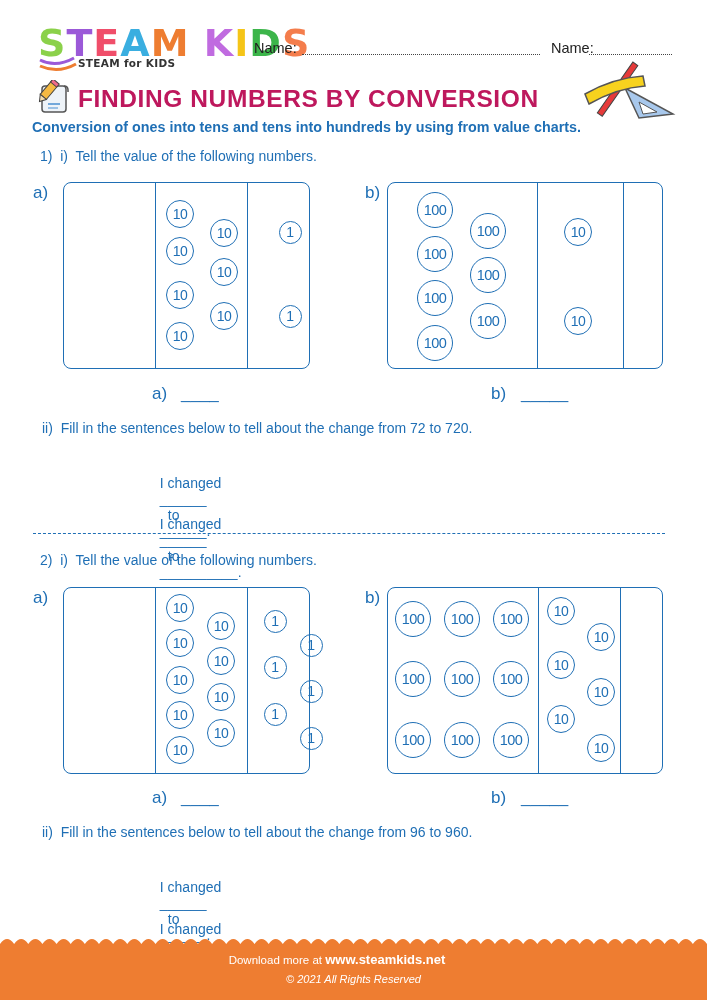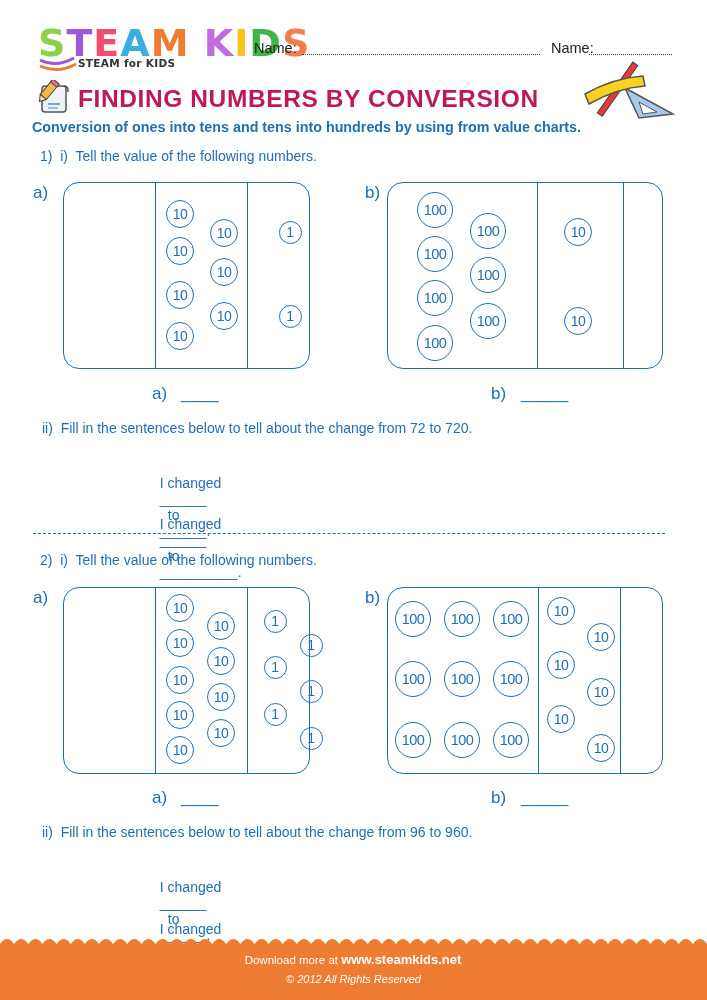--- a/index.html
+++ b/index.html
@@ -36,21 +36,21 @@
   .subtitle {
     left: 32px; top: 119px; font-size: 14.3px; font-weight: bold; color: #1f6fb5;
   }
   .q {
     font-size: 14px; color: #1f6fb5; white-space: pre;
   }
   .lbl { font-size: 17px; color: #1f6fb5; }
 
   
   .pv {
-    border: 1.5px solid #1f6fb5; border-radius: 16px; box-sizing: border-box;
+    border: 1.5px solid #1f6fb5; border-radius: 8px; box-sizing: border-box;
   }
   .col-line { position: absolute; top: 0; bottom: 0; width: 0; border-left: 1.5px solid #1f6fb5; }
   .coin {
     position: absolute; border: 1.3px solid #1f6fb5; border-radius: 50%;
     box-sizing: border-box; display: flex; align-items: center; justify-content: center;
     color: #1f6fb5; font-size: 14px; letter-spacing: -0.5px;
   }
   .c1 { width: 23px; height: 23px; }
   .c10 { width: 28px; height: 28px; }
   .c100 { width: 36px; height: 36px; font-size: 14.5px; }
@@ -58,21 +58,21 @@
   .divider {
     left: 33px; top: 533px; width: 632px; border-bottom: 1px dashed #1f6fb5;
   }
 
   
   .footer {
     left: 0; top: 944px; width: 707px; height: 56px; background: #ee7d31;
   }
   .scallop { left: 0; top: 936px; width: 707px; height: 12px; }
   .footer-line1 {
-    left: 16px; width: 674px; top: 952px; text-align: center; font-size: 11.5px; color: #fff;
+    left: 0; width: 674px; top: 952px; text-align: center; font-size: 11.5px; color: #fff;
   }
   .footer-line1 b { font-size: 13px; }
   .footer-line2 {
     left: 0; width: 707px; top: 973px; text-align: center; font-size: 11px; color: #fff; font-style: italic;
   }
 </style>
 </head>
 <body>
 
 <div class="abs logo-text" id="logo"><span style="color: rgb(139, 209, 74);">S</span><span style="color: rgb(155, 89, 216);">T</span><span style="color: rgb(240, 78, 106);">E</span><span style="color: rgb(58, 174, 224);">A</span><span style="color: rgb(238, 125, 49);">M</span><span style="color: rgb(255, 255, 255);">&nbsp;</span><span style="color: rgb(192, 107, 224);">K</span><span style="color: rgb(245, 197, 24);">I</span><span style="color: rgb(60, 181, 74);">D</span><span style="color: rgb(244, 125, 76);">S</span></div>
@@ -238,13 +238,13 @@
 </div>
 
 <svg class="abs scallop" width="707" height="12" viewBox="0 0 707 12" preserveAspectRatio="none" id="scallop">
     <path d="M0 12 L0 8 Q7.07 -2 14.14 8 L14.14 8 Q21.21 -2 28.28 8 L28.28 8 Q35.35 -2 42.42 8 L42.42 8 Q49.49 -2 56.56 8 L56.56 8 Q63.63 -2 70.7 8 L70.7 8 Q77.77000000000001 -2 84.84 8 L84.84 8 Q91.91 -2 98.98 8 L98.98 8 Q106.05000000000001 -2 113.12 8 L113.12 8 Q120.19 -2 127.26 8 L127.26 8 Q134.33 -2 141.4 8 L141.4 8 Q148.47 -2 155.54000000000002 8 L155.54000000000002 8 Q162.61 -2 169.68 8 L169.68 8 Q176.75 -2 183.82 8 L183.82 8 Q190.89 -2 197.95999999999998 8 L197.96 8 Q205.03 -2 212.10000000000002 8 L212.10000000000002 8 Q219.17000000000002 -2 226.24 8 L226.24 8 Q233.31 -2 240.38 8 L240.38 8 Q247.45 -2 254.51999999999998 8 L254.52 8 Q261.59000000000003 -2 268.66 8 L268.66 8 Q275.73 -2 282.8 8 L282.8 8 Q289.87 -2 296.94 8 L296.94 8 Q304.01 -2 311.08 8 L311.08000000000004 8 Q318.15000000000003 -2 325.22 8 L325.22 8 Q332.29 -2 339.36 8 L339.36 8 Q346.43 -2 353.5 8 L353.5 8 Q360.57 -2 367.64 8 L367.64 8 Q374.71 -2 381.78 8 L381.78000000000003 8 Q388.85 -2 395.92 8 L395.92 8 Q402.99 -2 410.06 8 L410.06 8 Q417.13 -2 424.2 8 L424.20000000000005 8 Q431.27000000000004 -2 438.34000000000003 8 L438.34000000000003 8 Q445.41 -2 452.48 8 L452.48 8 Q459.55 -2 466.62 8 L466.62 8 Q473.69 -2 480.76 8 L480.76 8 Q487.83 -2 494.9 8 L494.90000000000003 8 Q501.97 -2 509.04 8 L509.04 8 Q516.11 -2 523.1800000000001 8 L523.1800000000001 8 Q530.2500000000001 -2 537.32 8 L537.32 8 Q544.3900000000001 -2 551.46 8 L551.46 8 Q558.5300000000001 -2 565.6 8 L565.6 8 Q572.6700000000001 -2 579.74 8 L579.74 8 Q586.8100000000001 -2 593.88 8 L593.88 8 Q600.95 -2 608.02 8 L608.02 8 Q615.09 -2 622.16 8 L622.1600000000001 8 Q629.2300000000001 -2 636.3000000000001 8 L636.3000000000001 8 Q643.3700000000001 -2 650.44 8 L650.44 8 Q657.5100000000001 -2 664.58 8 L664.58 8 Q671.6500000000001 -2 678.72 8 L678.72 8 Q685.7900000000001 -2 692.86 8 L692.86 8 Q699.9300000000001 -2 707 8 L707 12 Z" fill="#ee7d31"></path>
   </svg>
 <div class="abs footer"></div>
 <div class="abs footer-line1">
   <span>Download more at</span>
   <b>www.steamkids.net</b>
 </div>
-<div class="abs footer-line2">© 2012 All Rights Reserved</div>
+<div class="abs footer-line2">© 2021 All Rights Reserved</div>
 
 </body></html>

